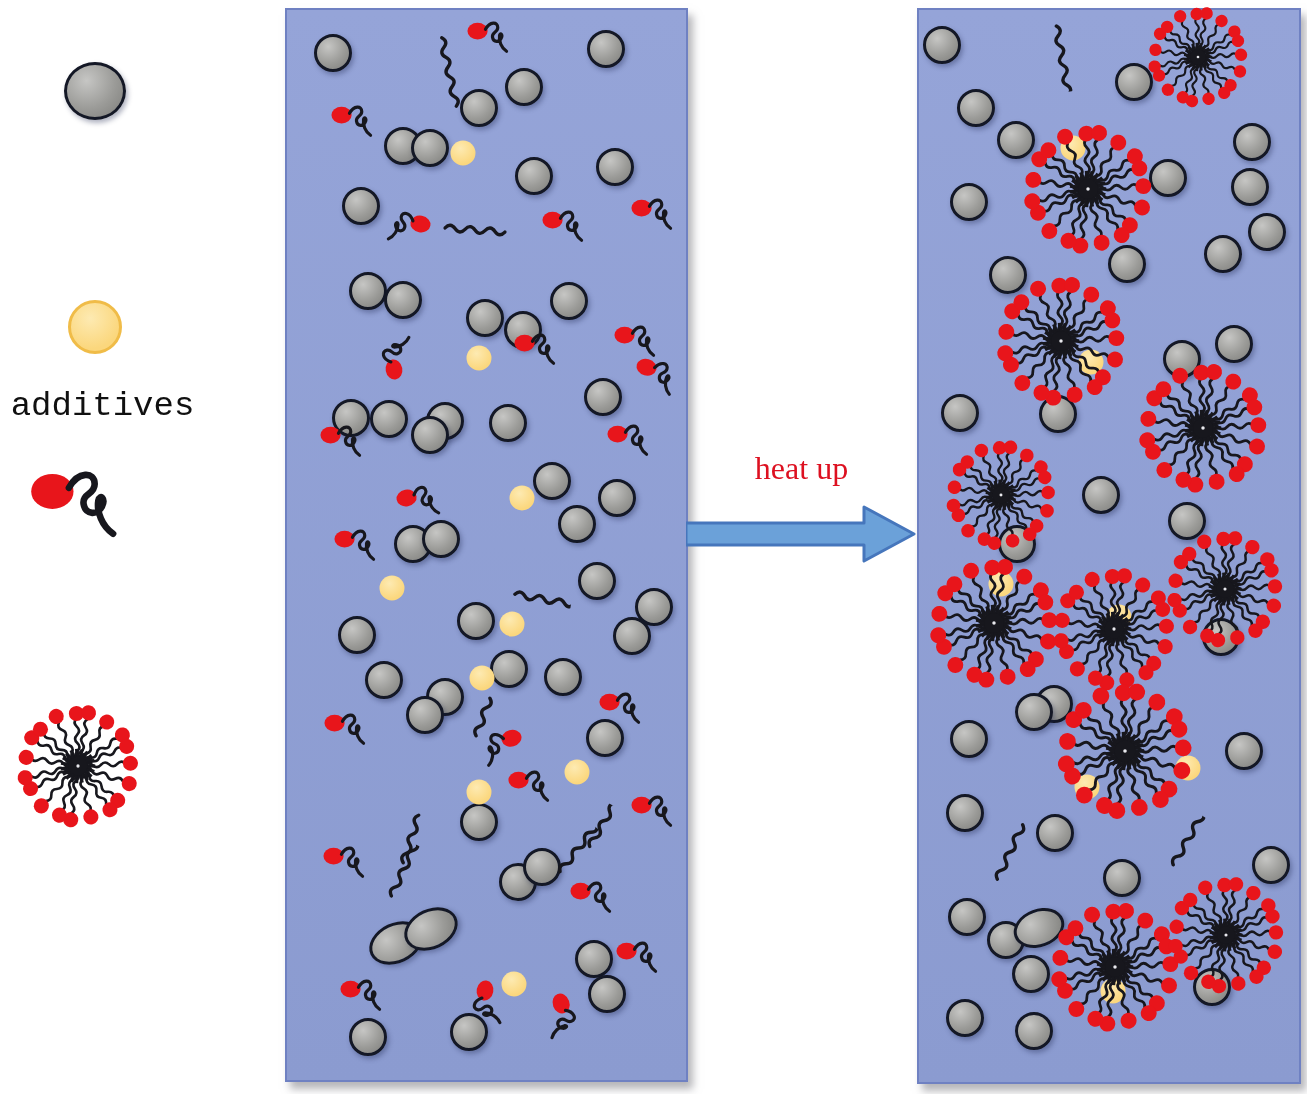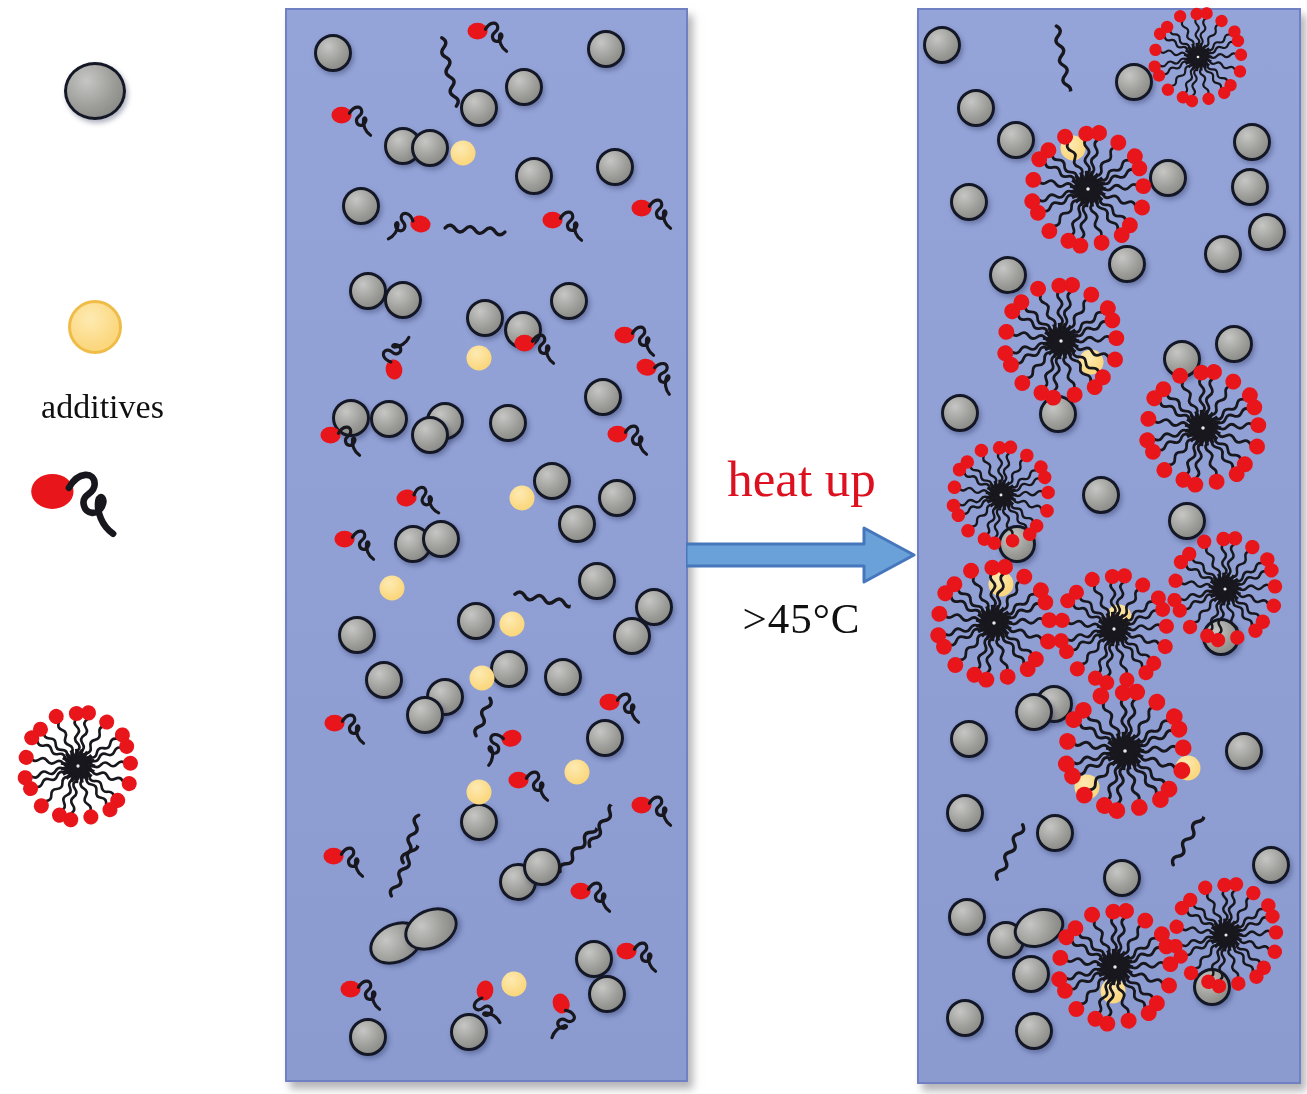--- a/index.html
+++ b/index.html
@@ -34,34 +34,34 @@
   }
   .additive{
     position:absolute;width:25px;height:25px;border-radius:50%;
     background:radial-gradient(circle at 40% 32%,#fdeab2,var(--additive-yellow,#fbd77d) 70%);
     box-sizing:border-box;
   }
   .additive.bordered{border:3px solid var(--additive-border,#f0bc48);}
   .pabs{position:absolute;}
   
   .transition{position:absolute;left:686px;top:440px;width:231px;height:200px;text-align:center;}
-  .heat-label{font-size:51px;color:var(--heat-text,#dd1020);margin-top:10px;}
+  .heat-label{font-size:32px;color:var(--heat-text,#dd1020);margin-top:10px;}
   .temp-label{font-size:43px;color:#101010;margin-top:6px;letter-spacing:1px;}
   .arrow-svg{display:block;margin:14px auto 0 auto;}
 </style>
 </head>
 <body>
 
 <div class="stage">
 
   <div class="legend">
     <div class="legend-item-icon cement" style="left:64px;top:62px;width:62px;height:58px;"></div>
 
     <div class="legend-item-icon additive bordered" style="left:68px;top:300px;width:54px;height:54px;"></div>
-    <div class="legend-label" style="top:385px;">additives</div>
+    <div class="legend-label" style="top:385px;font-family:Liberation Mono, monospace;">additives</div>
 
     <div class="legend-item-icon" id="legend-hawp" style="left:30px;top:462px;"><svg viewBox="0 0 66 50" width="122" height="92">
           <ellipse cx="12" cy="16" rx="11.5" ry="9.5" fill="#e8151b"></ellipse>
           <path d="M21 14 C26 5 35 5 35 12 C35 18 28 17 29 23 C30 29 37 29 39 24 C41 20 38 17 37 21 C36 27 39 35 45 39" fill="none" stroke="#17171d" stroke-width="3.6" stroke-linecap="round"></path>
         </svg></div>
 
     <div class="legend-item-icon" id="legend-micelle" style="left:14px;top:702px;"><svg viewBox="-78 -78 156 156" width="128" height="128">
           <line x1="5" y1="0" x2="21" y2="0" stroke="#17171d" stroke-width="4"></line>
           <line x1="4.7290862085031735" y1="1.6234973460234172" x2="19.86216207571333" y2="6.818688853298353" stroke="#17171d" stroke-width="4"></line>
           <line x1="3.945702546981968" y1="3.071063563448339" x2="16.571950697324265" y2="12.898466966483024" stroke="#17171d" stroke-width="4"></line>
@@ -337,21 +337,20 @@
         <ellipse cx="12" cy="16" rx="11.5" ry="9.5" fill="#e8151b"></ellipse>
         <path d="M21 14 C26 5 35 5 35 12 C35 18 28 17 29 23 C30 29 37 29 39 24 C41 20 38 17 37 21 C36 27 39 35 45 39" fill="none" stroke="#17171d" stroke-width="3.6" stroke-linecap="round"></path>
       </svg>
     </div>
 
   <div class="transition">
     <div class="heat-label">heat up</div>
     <svg class="arrow-svg" width="231" height="66" viewBox="0 0 231 66">
       <polygon points="0,22 178,22 178,6 228,33 178,60 178,44 0,44" style="fill:var(--arrow-fill,#6ba1d9);stroke:var(--arrow-stroke,#4676bc);stroke-width:3;stroke-linejoin:round;"></polygon>
     </svg>
-    <div class="temp-label">&gt;45°C</div>
   </div>
 
   <div class="panel panel-right" id="panel-right">
       <div class="cement" style="left: 6%; top: 3.3%; transform: translate(-50%, -50%);"></div>
       <div class="cement" style="left: 15.1%; top: 9.1%; transform: translate(-50%, -50%);"></div>
       <div class="cement" style="left: 25.6%; top: 12.1%; transform: translate(-50%, -50%);"></div>
       <div class="cement" style="left: 56.7%; top: 6.7%; transform: translate(-50%, -50%);"></div>
       <div class="cement" style="left: 87.7%; top: 12.3%; transform: translate(-50%, -50%);"></div>
       <div class="cement" style="left: 87.2%; top: 16.5%; transform: translate(-50%, -50%);"></div>
       <div class="cement" style="left: 13.1%; top: 17.9%; transform: translate(-50%, -50%);"></div>

